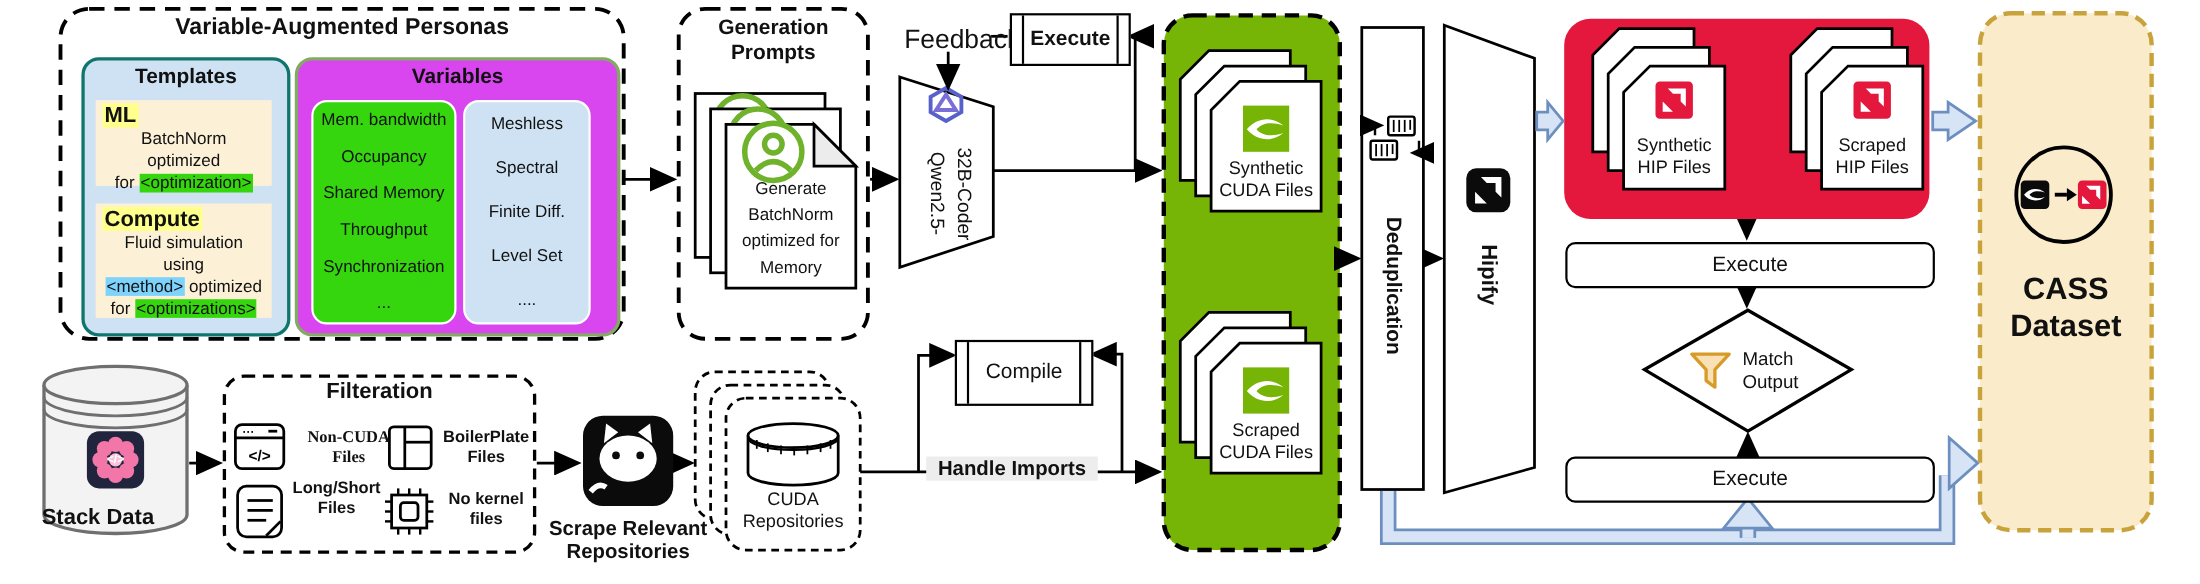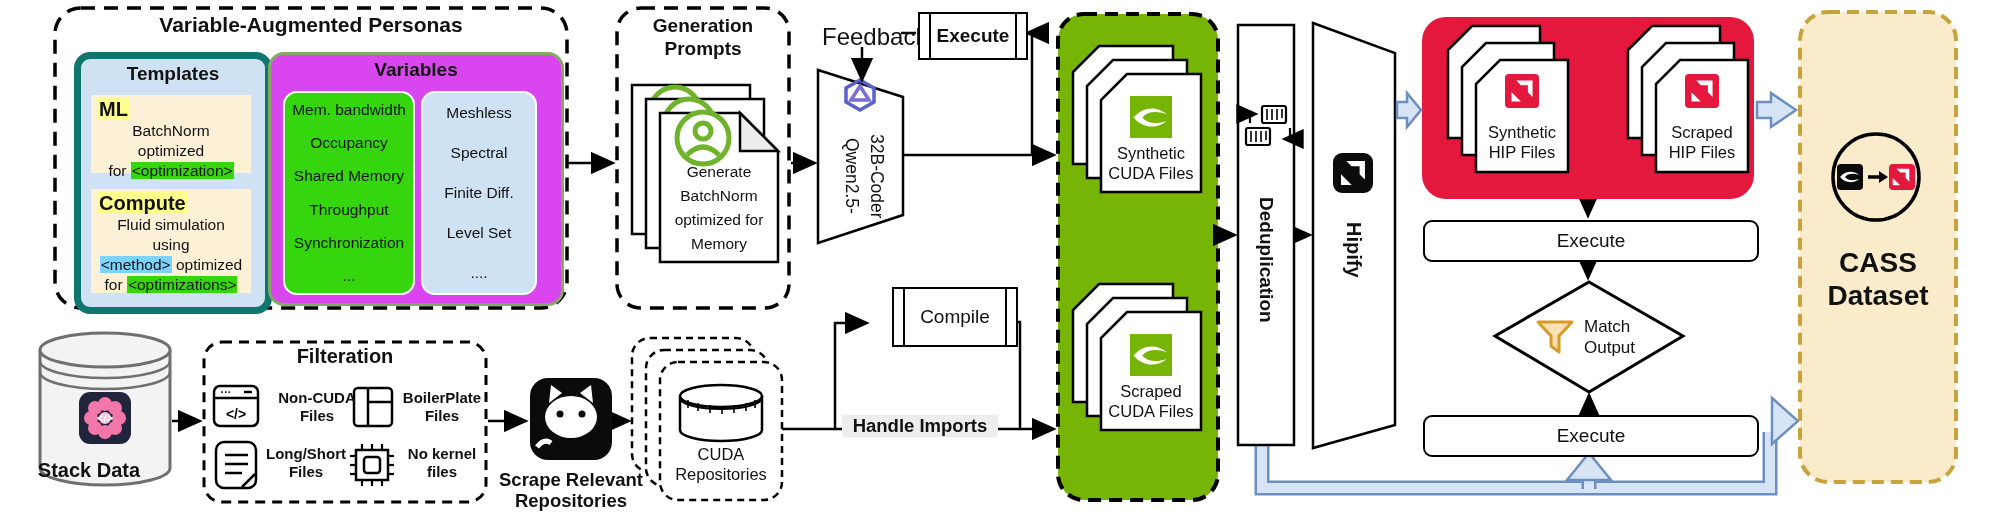--- a/index.html
+++ b/index.html
@@ -9,21 +9,21 @@
   .ov{position:absolute;z-index:1;}
   .ctr{text-align:center;}
   .preline{white-space:pre-line;}
   .b{font-weight:bold;}
   .vtext{position:absolute;z-index:1;writing-mode:vertical-lr;display:flex;align-items:center;justify-content:center;white-space:pre-line;text-align:center;}
   .rbox{border:2.5px solid #000;border-radius:9px;background:#fff;display:flex;align-items:center;justify-content:center;font-size:19px;}
   .proc{border:2.5px solid #000;background:#fff;display:flex;align-items:center;justify-content:center;font-size:19px;}
   .proc::before,.proc::after{content:"";position:absolute;top:0;bottom:0;width:0;border-left:2.5px solid #000;}
   .proc::before{left:9px;} .proc::after{right:9px;}
   .panel{position:absolute;border-radius:16px;}
-  #templates{left:74px;top:52px;width:184px;height:248px;background:#cfe2f3;border:7px solid #0f766e;}
+  #templates{left:74px;top:52px;width:184px;height:248px;background:#cfe2f3;border:3px solid #0f766e;}
   #variables{left:268px;top:52px;width:290px;height:248px;background:#d946ef;border:3px solid #82aa64;}
   .panel-title{margin-top:4px;text-align:center;font-weight:bold;font-size:19px;}
   .card{position:absolute;left:10px;width:160px;background:#fcf0d6;padding:4px 6px;font-size:15.5px;line-height:20px;box-sizing:border-box;}
   .card .tag{font-weight:bold;font-size:20px;background:#ffff8c;padding:0 2px;}
   .cline{text-align:center;}
   .hl-g{background:#35d60e;padding:0 1px;}
   .hl-b{background:#7dd3fc;padding:0 1px;}
   .vlist{position:absolute;top:36px;height:200px;border:2px solid #fff;border-radius:14px;display:flex;flex-direction:column;justify-content:space-around;align-items:center;font-size:15.5px;}
   #green-list{left:12px;width:128px;background:#35d60e;}
   #blue-list{left:150px;width:112px;background:#cfe2f3;}
@@ -355,32 +355,32 @@
   <span>Execute</span>
 </div>
 
 <div class="ov ctr b preline" style="left:1800px;top:246px;width:156px;font-size:28px;line-height:33px;">CASS
 Dataset</div>
 
 <div class="ov ctr b" style="left:24px;top:459px;width:130px;font-size:20px;">Stack Data</div>
 <div class="ov" style="left:79px;top:392px;width:52px;height:52px;display:flex;align-items:center;justify-content:center;color:#fff;font-weight:bold;font-size:11px;">&lt;/&gt;</div>
 
 <div class="ov ctr b" style="left:204px;top:345px;width:282px;font-size:20px;">Filteration</div>
-<div class="ov ctr b preline" style="left:260px;top:389px;width:114px;font-size:15px;line-height:18px;">Non-CUDA
+<div class="ov ctr b preline" style="left:260px;top:389px;width:114px;font-size:15px;line-height:18px;font-family:Liberation Serif, serif;">Non-CUDA
 Files</div>
 <div class="ov ctr b preline" style="left:396px;top:389px;width:92px;font-size:15px;line-height:18px;">BoilerPlate
 Files</div>
-<div class="ov ctr b preline" style="left:260px;top:445px;width:92px;font-size:15px;line-height:18px;">Long/Short
+<div class="ov ctr b preline" style="left:260px;top:435px;width:92px;font-size:15px;line-height:18px;">Long/Short
 Files</div>
 <div class="ov ctr b preline" style="left:396px;top:445px;width:92px;font-size:15px;line-height:18px;">No kernel
 files</div>
 
 <div class="ov ctr b preline" style="left:494px;top:469px;width:154px;font-size:18.5px;line-height:21px;">Scrape Relevant
 Repositories</div>
 <div class="ov ctr preline" style="left:662px;top:444px;width:118px;font-size:16.5px;line-height:20px;">CUDA
 Repositories</div>
 
-<div class="ov proc" style="left:868px;top:287px;width:122px;height:56px;margin-left:24px;">
+<div class="ov proc" style="left:868px;top:309px;width:122px;height:56px;">
   <span>Compile</span>
 </div>
 <div class="ov ctr b" style="left:842px;top:415px;width:156px;font-size:18.5px;background:#ededed;">Handle Imports</div>
 
 </div>
 
 </body></html>

